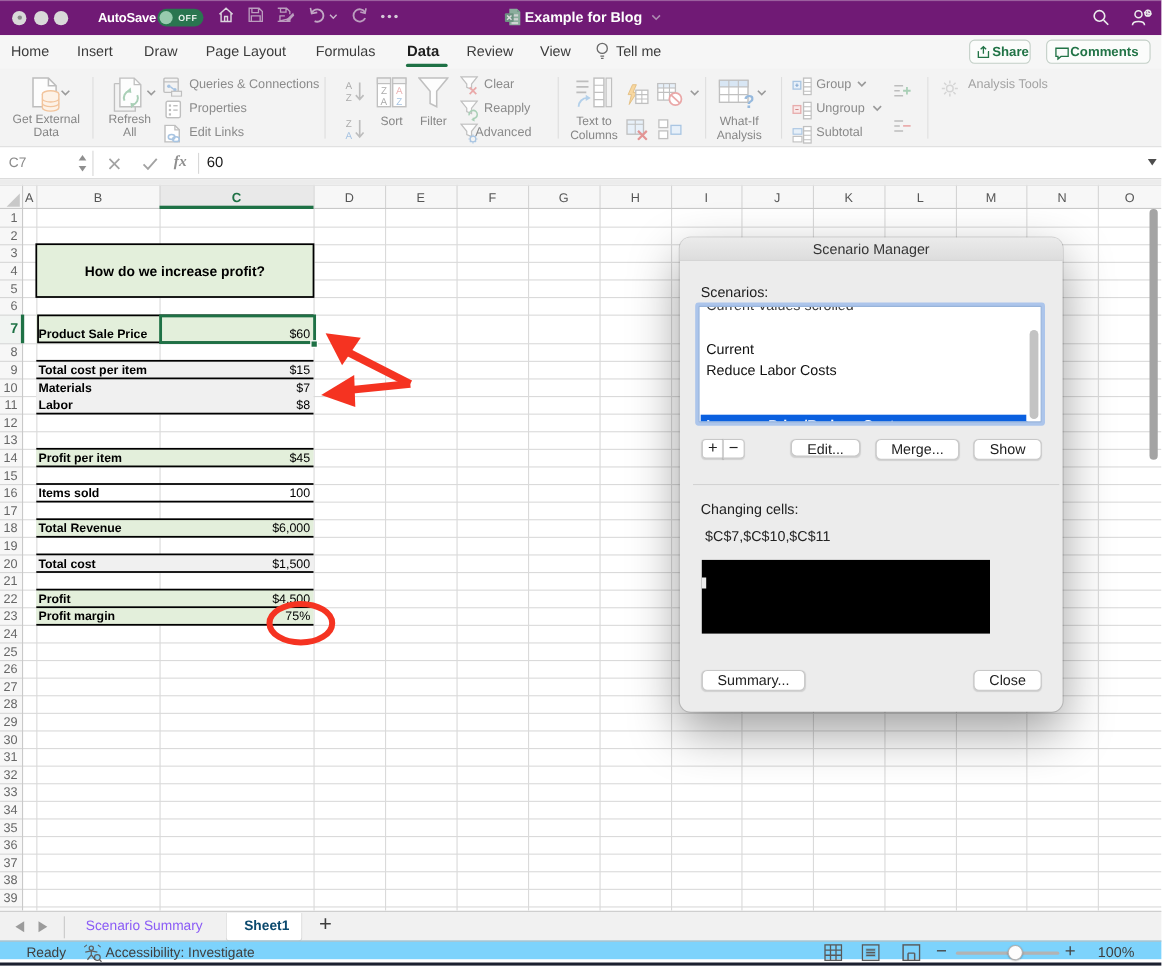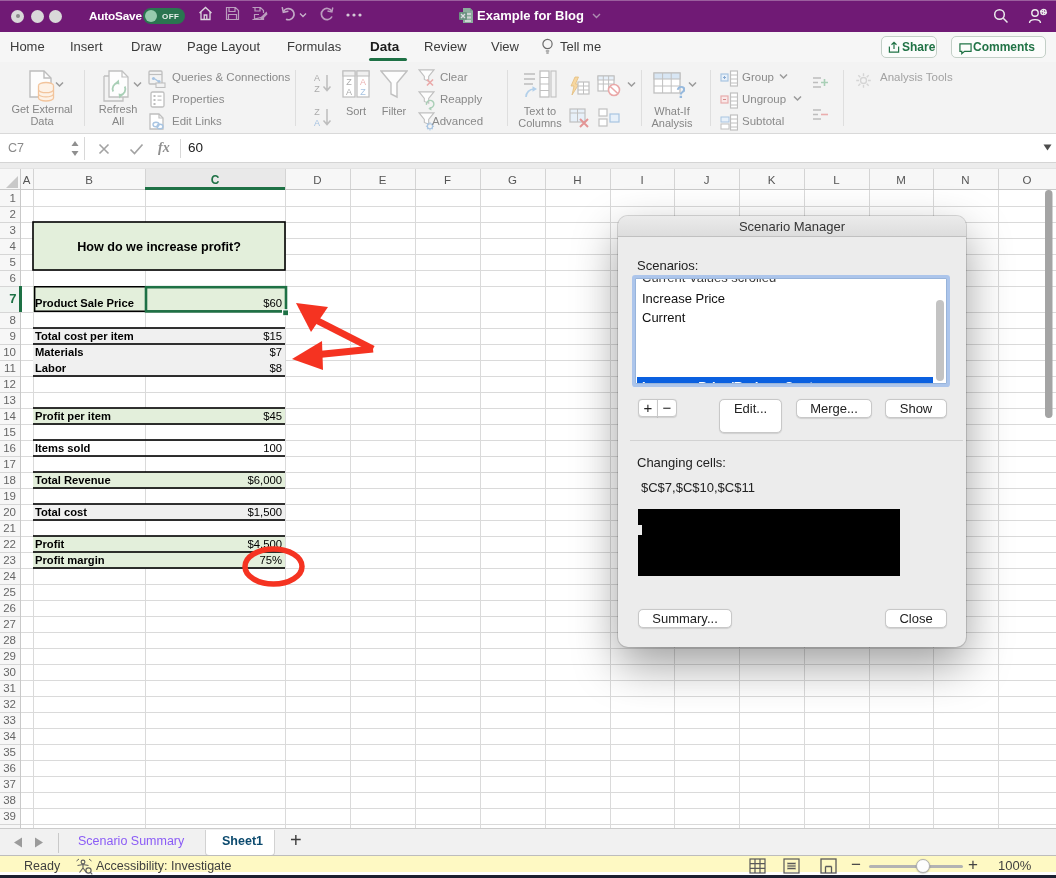--- a/index.html
+++ b/index.html
@@ -26,21 +26,21 @@
 .rlab2 { position:absolute; font-size:11.5px; color:#8a8a8a; }
 #fbar { position:absolute; left:0; top:134px; width:1056px; height:29px; background:#fff; border-bottom:1px solid #d4d4d4; }
 #sheet { position:absolute; left:0; top:163px; }
 #dlg { position:absolute; left:618px; top:216px; width:348px; height:431px; background:#ececec; border-radius:10px; box-shadow:0 18px 45px rgba(0,0,0,.38), 0 0 0 1px rgba(0,0,0,.14); }
 #dlgtitle { position:absolute; left:0; top:0; width:348px; height:21px; background:linear-gradient(#ebebeb,#dddddd); border-bottom:1px solid #c0c0c0; border-radius:10px 10px 0 0; text-align:center; font-size:13px; color:#353535; line-height:21px; }
 .dtext { position:absolute; font-size:13px; color:#222; }
 #dlist { position:absolute; left:635px; top:278px; width:312px; height:106px; background:#fff; border:1px solid #98b4da; box-shadow:0 0 0 3px rgba(120,165,235,.55); border-radius:1px; overflow:hidden;}
 .ditem { position:absolute; left:1px; font-size:13px; color:#111; padding-left:5px; width:297px; height:19px; line-height:19px; white-space:nowrap;}
 .dbtn { position:absolute; background:#fff; border:1px solid #c8c8c8; border-radius:5px; font-size:13px; color:#222; text-align:center; box-shadow:0 .5px 1px rgba(0,0,0,.12);}
 #sheettabs { position:absolute; left:0; top:828px; width:1056px; height:27px; background:#f1f1f1; border-top:1px solid #cbcbcb; }
-#statusbar { position:absolute; left:0; top:855px; width:1056px; height:17px; background:#fef9c3; border-top:1px solid #bdbdbd; font-size:12.5px; color:#3f3f3f;text-decoration:underline; }
+#statusbar { position:absolute; left:0; top:855px; width:1056px; height:17px; background:#7dd3fc; border-top:1px solid #bdbdbd; font-size:12.5px; color:#3f3f3f;text-decoration:underline; }
 #bottomedge { position:absolute; left:0; top:875px; width:1056px; height:3px; background:#1c2030; }
 </style>
 </head>
 <body>
 <div id="titlebar">
   <div class="light" style="left:11px;"></div>
   <div class="light" style="left:31px;"></div>
   <div class="light" style="left:49px;"></div>
   <div style="position:absolute;left:15.5px;top:14px;width:4px;height:4px;border-radius:50%;background:#8a8a8a;"></div>
   <div id="autosave">AutoSave</div>
@@ -559,29 +559,29 @@
     </g>
     <ellipse cx="273.5" cy="403.5" rx="28.5" ry="17.5" fill="none" stroke="#f53321" stroke-width="5.5"></ellipse>
     <rect x="1045" y="27" width="7.5" height="228" rx="3.7" fill="#a4a4a4"></rect>
   </svg>
 <div id="dlg">
     <div id="dlgtitle">Scenario Manager</div>
     <div class="dtext" style="left:19px;top:42px;">Scenarios:</div>
   </div>
 <div id="dlist">
     <div class="ditem" style="top:-11px;color:#3a3a3a;">Current Values scrolled</div>
-    <div class="ditem" style="top:10px;">Increase Price</div>
     <div class="ditem" style="top:29px;">Current</div>
+    <div class="ditem" style="top:48px;">Reduce Labor Costs</div>
     <div class="ditem" style="top:98px;width:297px;background:#0a60e0;color:#fff;font-weight:bold;">Increase Price/Reduce Costs</div>
     <div style="position:absolute;right:1px;top:0;width:12px;height:104px;background:#fff;"></div>
     <div style="position:absolute;right:2.5px;top:21px;width:8px;height:81px;background:#c3c3c3;border-radius:4px;"></div>
   </div>
 <div class="dbtn" style="left:638px;top:399px;width:20px;height:18px;line-height:15px;font-size:15px;border-radius:4px 0 0 4px;">+</div>
 <div class="dbtn" style="left:657px;top:399px;width:20px;height:18px;line-height:15px;font-size:15px;border-radius:0 4px 4px 0;">−</div>
-<div class="dbtn" style="left:719px;top:399px;width:63px;height:34px;line-height:17px;">Edit...</div>
+<div class="dbtn" style="left:719px;top:399px;width:63px;height:16px;line-height:17px;">Edit...</div>
 <div class="dbtn" style="left:796px;top:399px;width:76px;height:19px;line-height:17px;">Merge...</div>
 <div class="dbtn" style="left:885px;top:399px;width:62px;height:19px;line-height:17px;">Show</div>
 <div class="abs" style="left:630px;top:440px;width:333px;height:1px;background:#d2d2d2;"></div>
 <div class="dtext abs" style="left:637px;top:455px;">Changing cells:</div>
 <div class="dtext abs" style="left:641px;top:480px;">$C$7,$C$10,$C$11</div>
 <div class="abs" style="left:638px;top:509px;width:262px;height:67px;background:#000;"></div>
 <div class="abs" style="left:638px;top:525px;width:4px;height:10px;background:#ececec;"></div>
 <div class="dbtn" style="left:638px;top:609px;width:94px;height:19px;line-height:17px;">Summary...</div>
 <div class="dbtn" style="left:885px;top:609px;width:62px;height:19px;line-height:17px;">Close</div>
 <div id="sheettabs">

